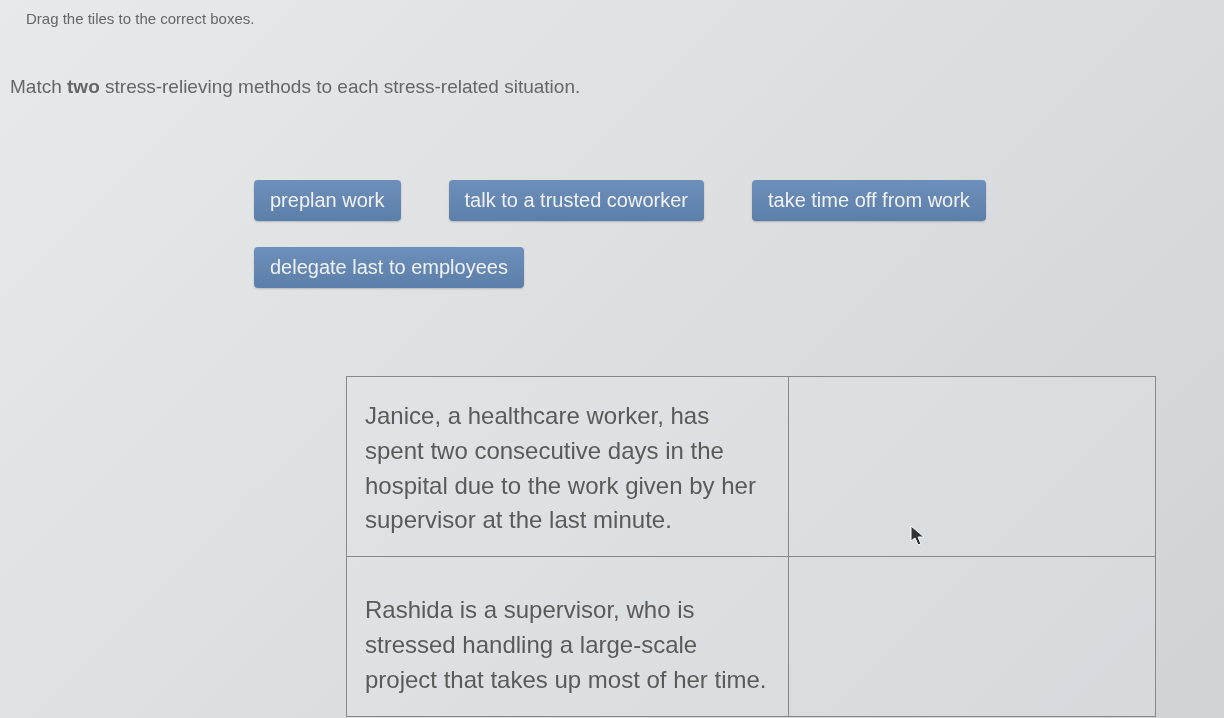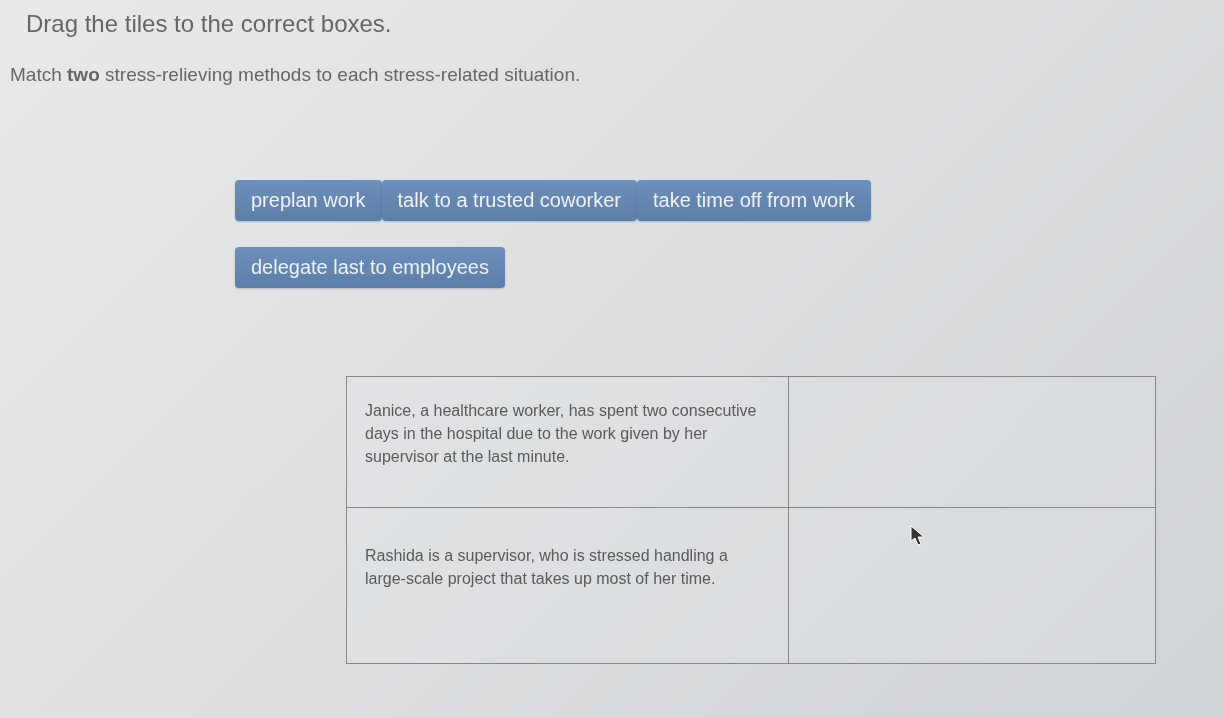--- a/index.html
+++ b/index.html
@@ -9,40 +9,42 @@
       background: linear-gradient(135deg, #e8e9ea 0%, #dcdee0 50%, #d0d3d6 100%);
       font-family: Arial, Helvetica, sans-serif;
       color: #555;
       overflow: hidden;
       position: relative;
     }
     .instruction-1 {
       position: absolute;
       top: 10px;
       left: 26px;
-      font-size: 24px;
+      font-size: 15px;
       color: #666;
     }
     .instruction-2 {
       position: absolute;
-      top: 64px;
+      top: 76px;
       left: 10px;
       font-size: 19px;
       color: #666;
     }
     .instruction-2 .bold { font-weight: bold; }
     .tiles-area {
       position: absolute;
       top: 180px;
       left: 235px;
       width: 820px;
     }
     .tile-row {
       display: flex;
+      gap: 48px;
       margin-bottom: 26px;
+      margin-left: 19px;
     }
     .tile {
       background: linear-gradient(to bottom, #6d8fbb, #5c7fa9);
       color: #f0f2f5;
       padding: 9px 16px;
       border-radius: 4px;
       font-size: 20px;
       white-space: nowrap;
       box-shadow: 0 1px 2px rgba(0,0,0,0.2);
       cursor: move;
@@ -66,21 +68,21 @@
       border-right: 1px solid #888;
       padding: 22px 18px 18px 18px;
       display: flex;
       align-items: flex-start;
     }
     .cell-right {
       flex: 1;
       padding: 10px;
     }
     .scenario {
-      font-size: 16px;
+      font-size: 24px;
       line-height: 1.45;
       color: #5a5a5a;
     }
     .cursor {
       position: absolute;
       top: 525px;
       left: 910px;
       width: 16px;
       height: 22px;
       pointer-events: none;

